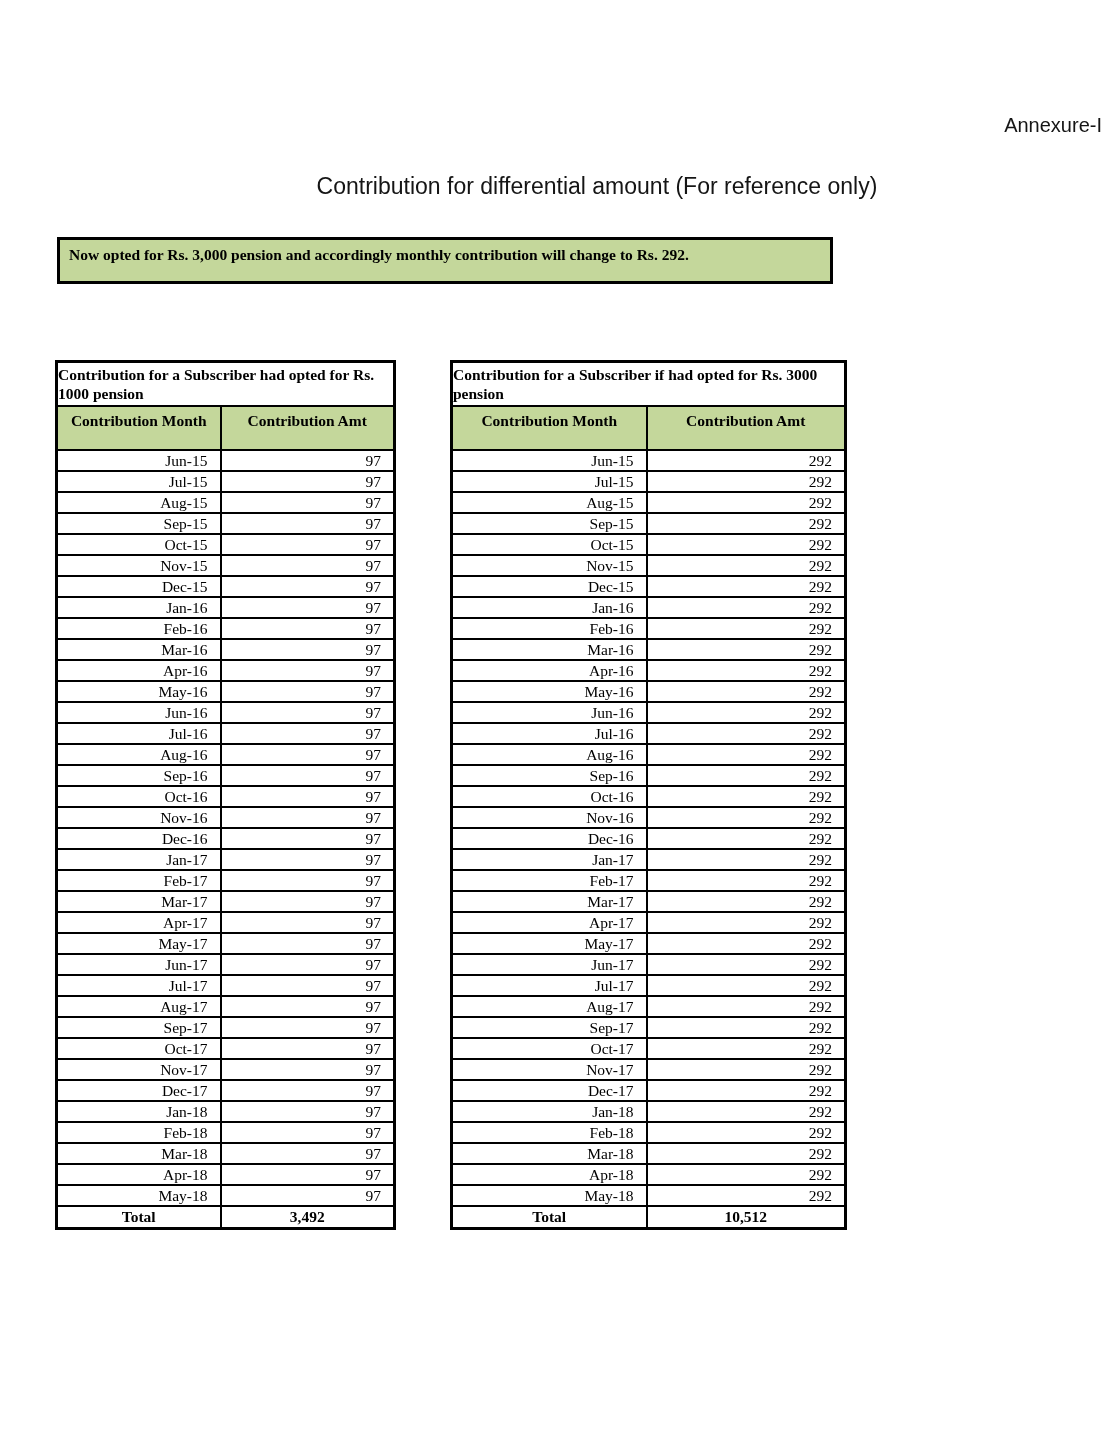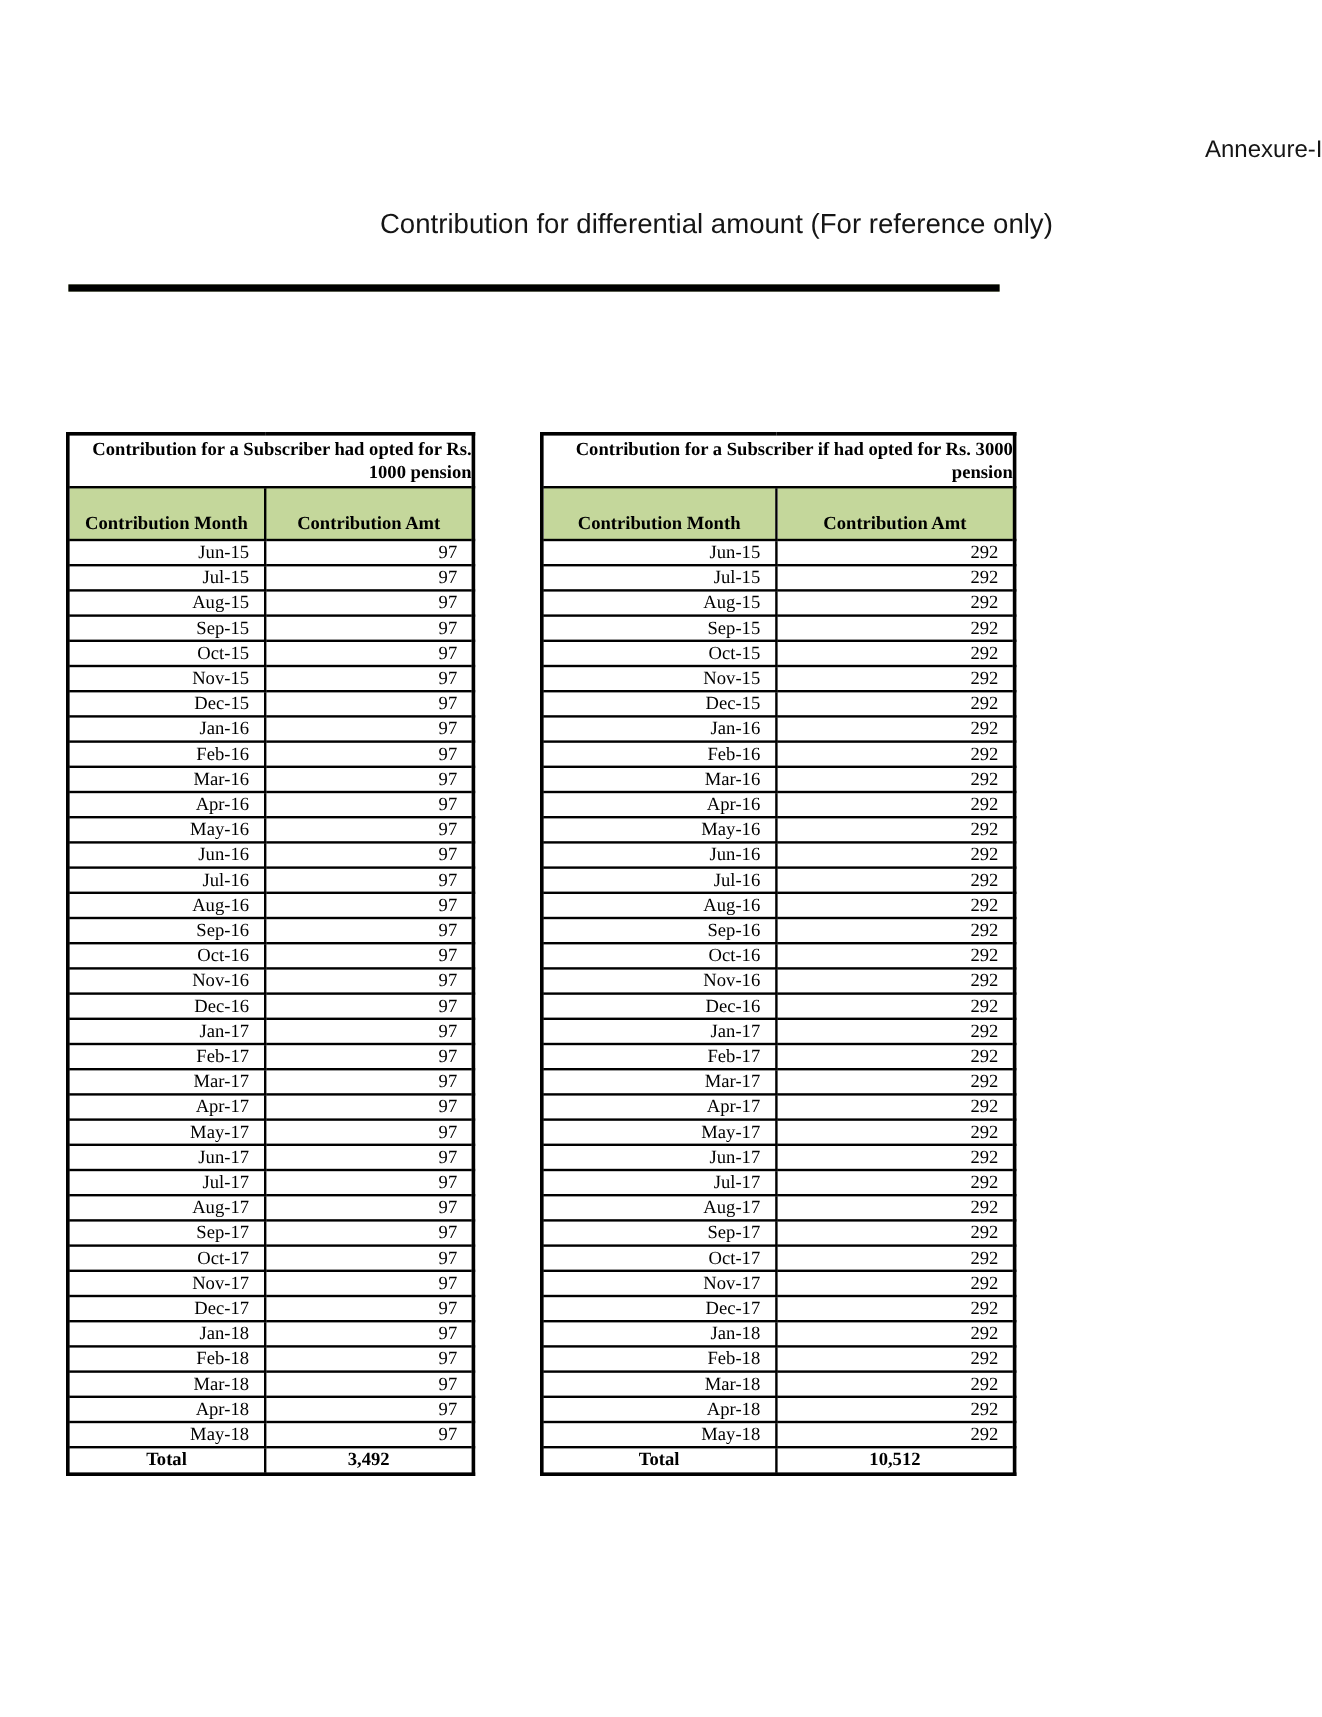--- a/index.html
+++ b/index.html
@@ -75,34 +75,34 @@
     border: 2px solid #000000;
     box-sizing: border-box;
     overflow: hidden;
   }
   .t-left  col.c1 { width: 164px; }
   .t-left  col.c2 { width: 174px; }
   .t-right col.c1 { width: 195px; }
   .t-right col.c2 { width: 199px; }
   td.tbl-title {
     height: 44px;
-    text-align: right;
+    text-align: left;
     vertical-align: middle;
     font-weight: bold;
     padding: 1px 0;
     line-height: 19px;
     background: #ffffff;
   }
   th.col-head {
     height: 44px;
     background: #c4d79b;
     font-weight: bold;
     text-align: center;
     vertical-align: top;
-    padding: 19px 4px 0 4px;
+    padding: 3px 4px 0 4px;
     line-height: 21px;
   }
   td.month-cell, td.amt-cell {
     height: 20px;
     text-align: right;
     padding: 0 12px 0 2px;
     line-height: 19px;
     background: #ffffff;
   }
   td.total-label, td.total-value {
@@ -114,20 +114,21 @@
     background: #ffffff;
   }
 </style>
 </head>
 <body>
 
 <div class="doc-title">Annexure-I</div>
 <div class="doc-subtitle">Contribution for differential amount (For reference only)</div>
 
 <div class="banner">
+  <div class="banner-row second">Now opted for Rs. 3,000 pension and accordingly monthly contribution will change to Rs. 292.</div>
 </div>
 
 <table class="ctable t-left">
   <colgroup>
       <col class="c1">
       <col class="c2">
     </colgroup>
   <thead>
     <tr>
       <td class="tbl-title" colspan="2">Contribution for a Subscriber had opted for Rs. 1000 pension</td>

